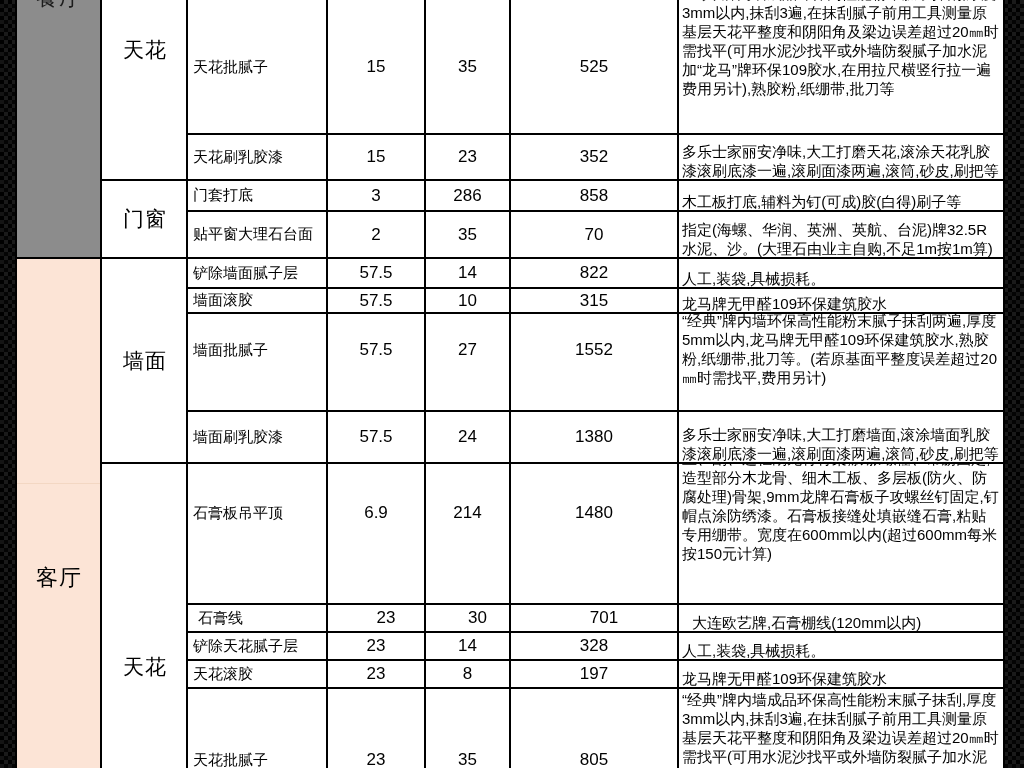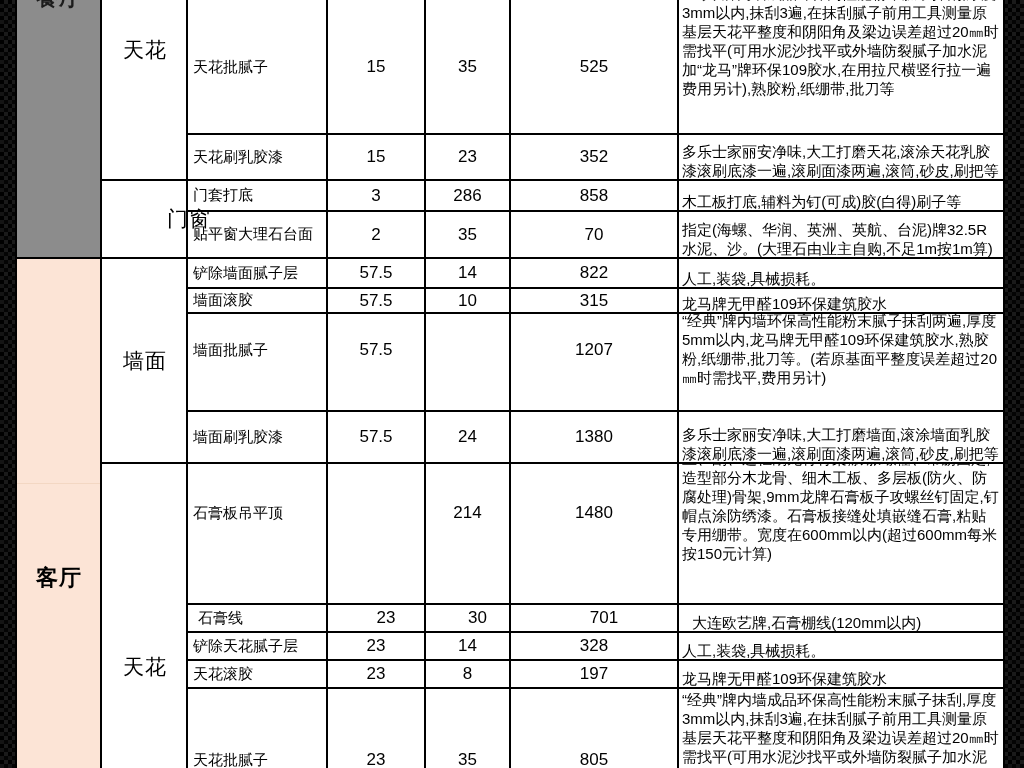--- a/index.html
+++ b/index.html
@@ -11,21 +11,21 @@
     background-size:8px 8px;
   }
   .abs{position:absolute;}
   #tablebg{left:15px;top:0;width:990px;height:768px;background:#fff;}
   .fill{position:absolute;}
   .cell{position:absolute;display:flex;align-items:center;color:#000;overflow:hidden;}
   .num{justify-content:center;font-size:17px;}
   .item{font-size:15px;padding-left:5px;box-sizing:border-box;}
   .note{left:682px;width:318px;font-size:15px;line-height:19px;word-break:break-all;}
   .notecenter{display:flex;align-items:flex-end;}
-  .roomlabel{justify-content:center;font-size:22px;font-weight:700;letter-spacing:1px;}
+  .roomlabel{justify-content:center;font-size:22px;font-weight:400;letter-spacing:1px;}
   .arealabel{justify-content:center;font-size:21px;letter-spacing:1px;}
   
   .y0{top:0;height:134px;} .y1{top:134px;height:46px;} .y2{top:180px;height:31px;}
   .y3{top:211px;height:47px;} .y4{top:258px;height:30px;} .y5{top:288px;height:25px;}
   .y6{top:313px;height:74px;} .y7{top:411px;height:52px;} .y8{top:463px;height:100px;}
   .y9{top:604px;height:28px;padding-left:10px;} .y10{top:632px;height:28px;} .y11{top:660px;height:28px;}
   .y12{top:688px;height:144px;}
   
   .col-item{left:188px;width:137px;}
   .col-qty{left:328px;width:96px;}
@@ -42,21 +42,21 @@
   <div class="abs" id="tablebg"></div>
 
   <div class="fill" style="left:16px;top:0;width:85px;height:258px;background:#8c8c8c;"></div>
   <div class="fill" style="left:16px;top:258px;width:85px;height:510px;background:#fce4d6;"></div>
   <div class="fill" style="left:17px;top:483px;width:83px;height:1px;background:#f3d7c3;"></div>
 
   <div class="cell roomlabel" style="left:17px;top:-14px;width:84px;height:24px;color:#1c1c1c;">餐厅</div>
   <div class="cell roomlabel" style="left:17px;top:563px;width:84px;height:30px;">客厅</div>
 
   <div class="cell arealabel" style="left:103px;top:30px;width:84px;height:40px;">天花</div>
-  <div class="cell arealabel" style="left:103px;top:180px;width:84px;height:78px;padding-left:44px;">门窗</div>
+  <div class="cell arealabel" style="left:103px;top:180px;width:84px;height:78px;">门窗</div>
   <div class="cell arealabel" style="left:103px;top:258px;width:84px;height:205px;">墙面</div>
   <div class="cell arealabel" style="left:103px;top:652px;width:84px;height:30px;">天花</div>
 
   <div class="cell item col-item y0">天花批腻子</div>
   <div class="cell num col-qty y0">15</div>
   <div class="cell num col-price y0">35</div>
   <div class="cell num col-total y0">525</div>
   <div class="abs note" style="top:-16px;">“经典”牌内墙成品环保高性能粉末腻子抹刮,厚度3mm以内,抹刮3遍,在抹刮腻子前用工具测量原基层天花平整度和阴阳角及梁边误差超过20㎜时需找平(可用水泥沙找平或外墙防裂腻子加水泥加“龙马”牌环保109胶水,在用拉尺横竖行拉一遍费用另计),熟胶粉,纸绷带,批刀等</div>
 
   <div class="cell item col-item y1">天花刷乳胶漆</div>
@@ -94,34 +94,36 @@
   <div class="cell item col-item y5">墙面滚胶</div>
   <div class="cell num col-qty y5">57.5</div>
   <div class="cell num col-price y5">10</div>
   <div class="cell num col-total y5">315</div>
   <div class="cell note notecenter y5">
       <span>龙马牌无甲醛109环保建筑胶水</span>
     </div>
 
   <div class="cell item col-item y6">墙面批腻子</div>
   <div class="cell num col-qty y6">57.5</div>
-  <div class="cell num col-total y6">1207</div>
+  <div class="cell num col-price y6">27</div>
+  <div class="cell num col-total y6">1552</div>
   <div class="cell note notecenter y6">
       <span>“经典”牌内墙环保高性能粉末腻子抹刮两遍,厚度5mm以内,龙马牌无甲醛109环保建筑胶水,熟胶粉,纸绷带,批刀等。(若原基面平整度误差超过20㎜时需找平,费用另计)</span>
     </div>
 
   <div class="cell item col-item y7">墙面刷乳胶漆</div>
   <div class="cell num col-qty y7">57.5</div>
   <div class="cell num col-price y7">24</div>
   <div class="cell num col-total y7">1380</div>
   <div class="cell note notecenter y7">
       <span>多乐士家丽安净味,大工打磨墙面,滚涂墙面乳胶漆滚刷底漆一遍,滚刷面漆两遍,滚筒,砂皮,刷把等</span>
     </div>
 
   <div class="cell item col-item y8">石膏板吊平顶</div>
+  <div class="cell num col-qty y8">6.9</div>
   <div class="cell num col-price y8">214</div>
   <div class="cell num col-total y8">1480</div>
   <div class="cell note notecenter y8">
       <span>主、副、边轻刚龙骨骨架,膨胀螺栓、吊筋固定,造型部分木龙骨、细木工板、多层板(防火、防腐处理)骨架,9mm龙牌石膏板子攻螺丝钉固定,钉帽点涂防绣漆。石膏板接缝处填嵌缝石膏,粘贴专用绷带。宽度在600mm以内(超过600mm每米按150元计算)</span>
     </div>
 
   <div class="cell item col-item y9">石膏线</div>
   <div class="cell num col-qty y9">23</div>
   <div class="cell num col-price y9">30</div>
   <div class="cell num col-total y9">701</div>

